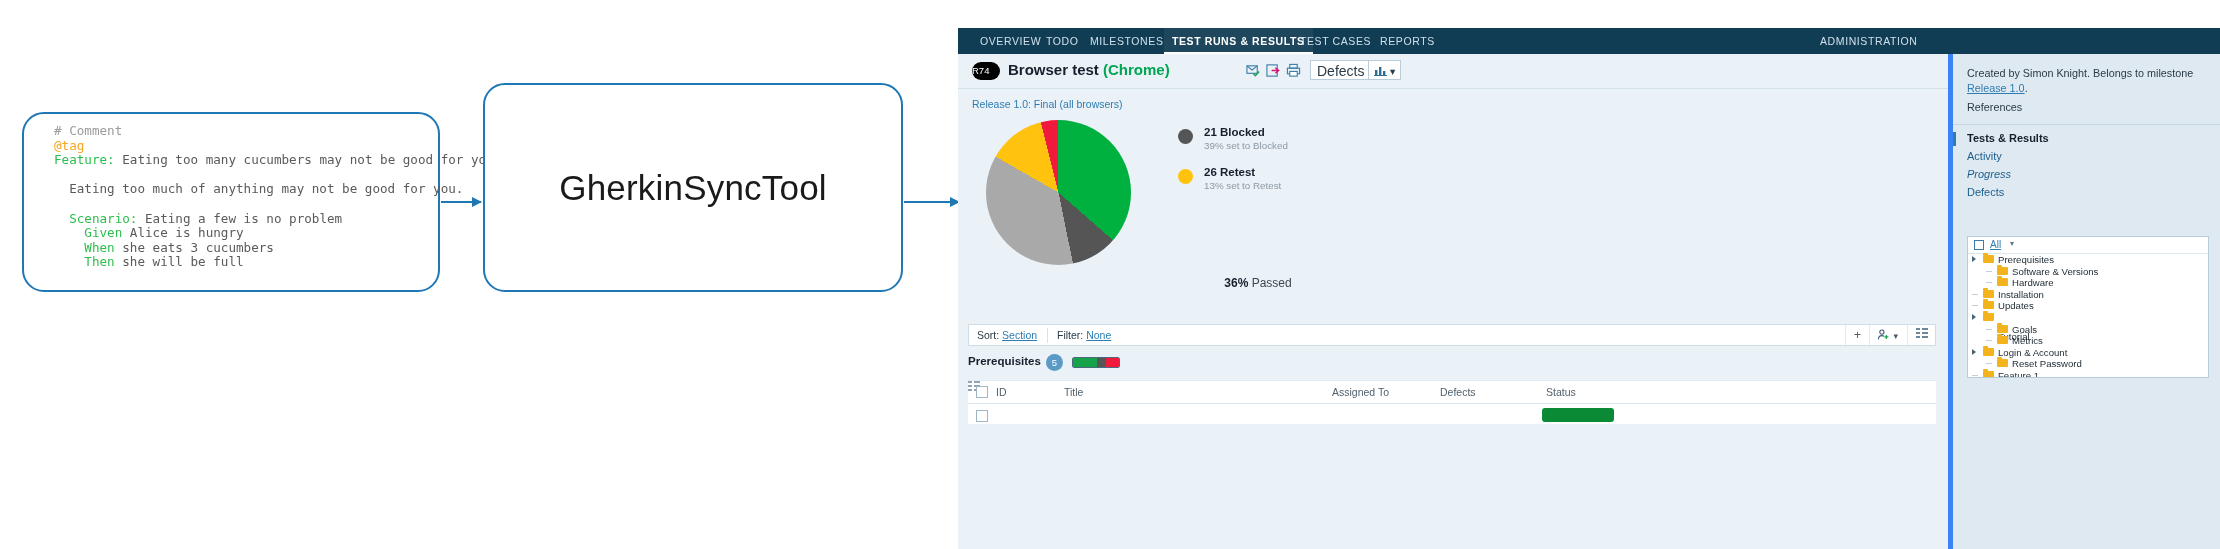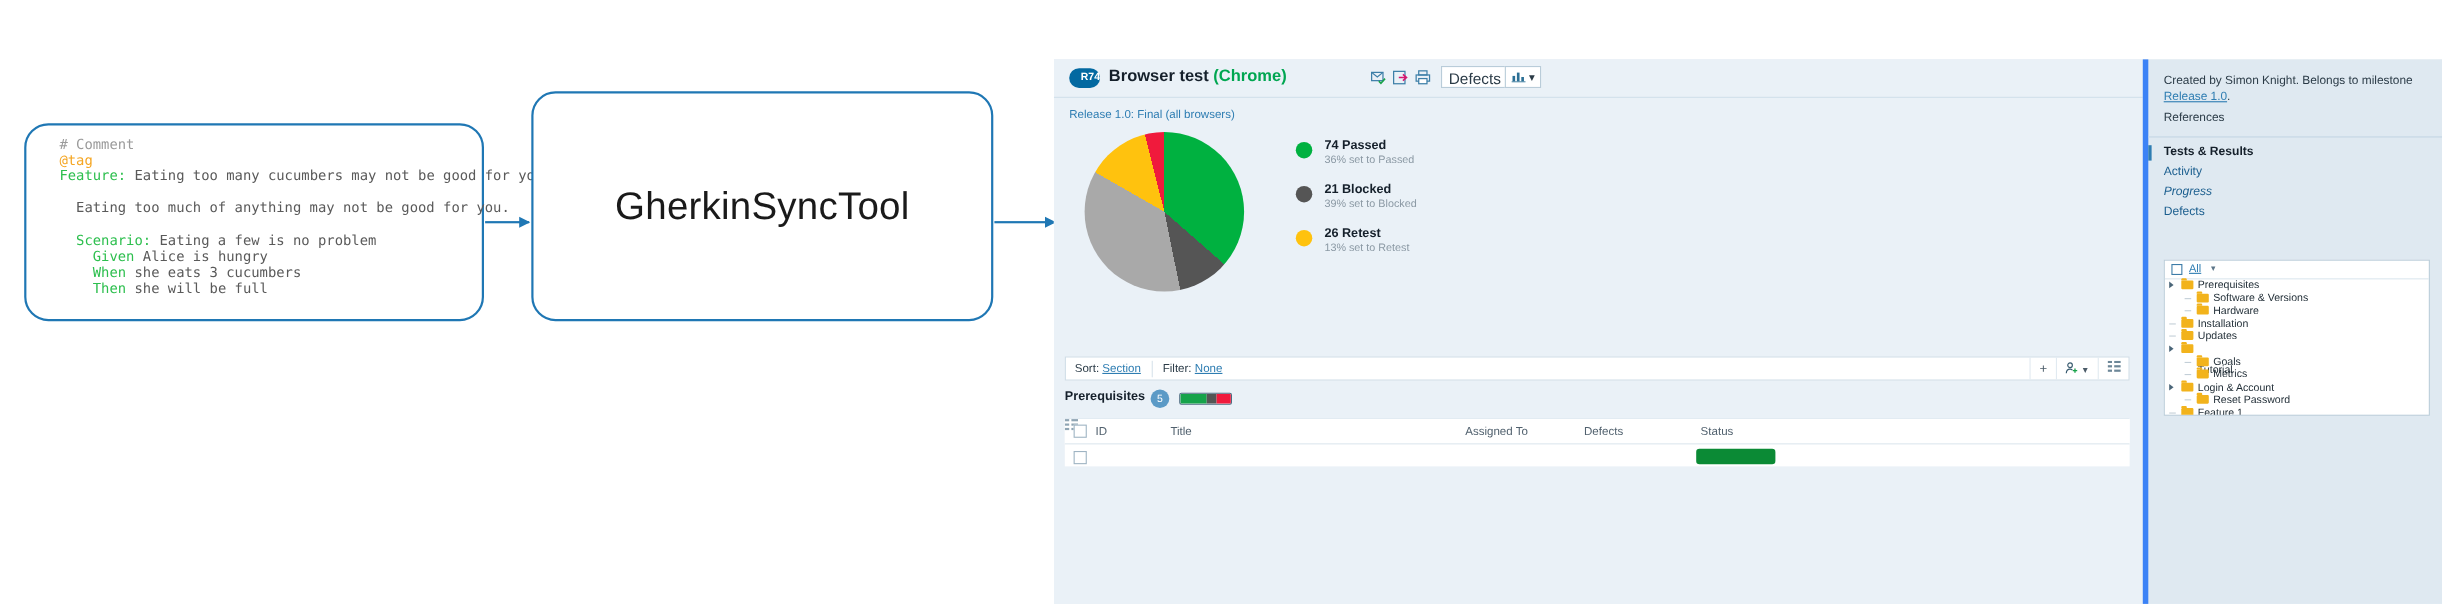--- a/index.html
+++ b/index.html
@@ -49,21 +49,21 @@
   
   #tr-body{position:absolute;left:0;top:26px;width:1262px;height:495px;background:#eaf1f7;}
   #tr-main{position:absolute;left:0;top:0;width:990px;height:495px;background:#eaf1f7;}
   #tr-side{position:absolute;left:990px;top:0;width:272px;height:495px;background:#dfe9f1;
            border-left:5px solid #3b82f6;}
 
   
   #tr-titlerow{position:absolute;left:0;top:0;width:990px;height:34px;background:#eaf1f7;
                border-bottom:1px solid #d2e0ea;}
   #run-badge{position:absolute;left:14px;top:8px;width:28px;height:18px;border-radius:9px;
-             background:#0369a1;color:#fff;font-size:9.5px;font-weight:bold;text-align:right;line-height:18px;}
+             background:#000000;color:#fff;font-size:9.5px;font-weight:normal;text-align:left;line-height:18px;}
   #run-title{position:absolute;left:50px;top:7px;font-size:15px;font-weight:bold;color:#15202b;}
   #run-title .brw{color:#00a651;}
   .ticon{position:absolute;top:9px;width:15px;height:15px;}
   #icon-assign{left:288px;}
   #icon-export{left:308px;}
   #icon-print{left:328px;}
   #defects-sel{position:absolute;left:352px;top:6px;height:20px;line-height:20px;
       border:1px solid #b9ccd9;background:#fff;font-size:14px;color:#2b3b47;padding:0 6px;box-sizing:border-box;}
   #chart-sel{position:absolute;left:410px;top:6px;height:20px;line-height:20px;
       border:1px solid #b9ccd9;background:#fff;font-size:10.5px;color:#2b3b47;padding:0 5px;box-sizing:border-box;}
@@ -166,20 +166,29 @@
   <div id="tool-card" class="card">
     <div id="tool-label">GherkinSyncTool</div>
   </div>
 
   <div id="arrow2" class="arrow"></div>
 </div>
 
 <div id="testrail">
  <div id="tr-inner">
 
+  <div id="tr-nav">
+        <div class="nav-item" style="left: 14px;">OVERVIEW</div>
+        <div class="nav-item" style="left: 80px;">TODO</div>
+        <div class="nav-item" style="left: 124px;">MILESTONES</div>
+        <div class="nav-item active" style="left: 206px;">TEST RUNS &amp; RESULTS</div>
+        <div class="nav-item" style="left: 334px;">TEST CASES</div>
+        <div class="nav-item" style="left: 414px;">REPORTS</div>
+        <div class="nav-item" style="left: 854px;">ADMINISTRATION</div>
+      </div>
 
   <div id="tr-body">
 
     <div id="tr-main">
 
       <div id="tr-titlerow">
         <div id="run-badge">R74</div>
         <div id="run-title"><span>Browser test </span><span class="brw">(Chrome)</span></div>
 
         <svg class="ticon" id="icon-assign" viewBox="0 0 16 16">
@@ -210,37 +219,33 @@
       </div>
 
       <div id="milestone-line">Release 1.0: Final (all browsers)</div>
 
       <div id="pie-wrap">
             <div id="pie" style="background: conic-gradient(rgb(0, 177, 64) 0deg, rgb(0, 177, 64) 131.23deg, rgb(85, 85, 85) 131.23deg, rgb(85, 85, 85) 168.47deg, rgb(169, 169, 169) 168.47deg, rgb(169, 169, 169) 299.7deg, rgb(255, 194, 14) 299.7deg, rgb(255, 194, 14) 345.81deg, rgb(240, 26, 60) 345.81deg, rgb(240, 26, 60) 360deg);"></div>
           </div>
 
       <div id="legend">
             <div class="leg">
-              <span class="dot" style="background: rgb(0, 177, 64);"></span>
-              <span class="t1">74 Passed</span>
-              <span class="t2">36% set to Passed</span>
-            </div>
-            <div class="leg">
               <span class="dot" style="background: rgb(85, 85, 85);"></span>
               <span class="t1">21 Blocked</span>
               <span class="t2">39% set to Blocked</span>
             </div>
             <div class="leg">
               <span class="dot" style="background: rgb(255, 194, 14);"></span>
               <span class="t1">26 Retest</span>
               <span class="t2">13% set to Retest</span>
             </div>
           </div>
 
       <div id="summary">
+        <div class="s1"><b>36%</b><span> Passed</span></div>
       </div>
 
       <div id="tr-toolbar">
         <div id="tb-sort"><span>Sort:</span> <a href="#">Section</a></div>
         <div id="tb-div"></div>
         <div id="tb-filter"><span>Filter:</span> <a href="#">None</a></div>
         <div class="tb-btn" id="tb-plus">+</div>
         <div class="tb-btn" id="tb-assign">
           <svg width="13" height="13" viewBox="0 0 16 16" style="vertical-align:-2px">
             <circle cx="6" cy="5" r="2.6" fill="none" stroke="#3a5c70" stroke-width="1.3"></circle>

